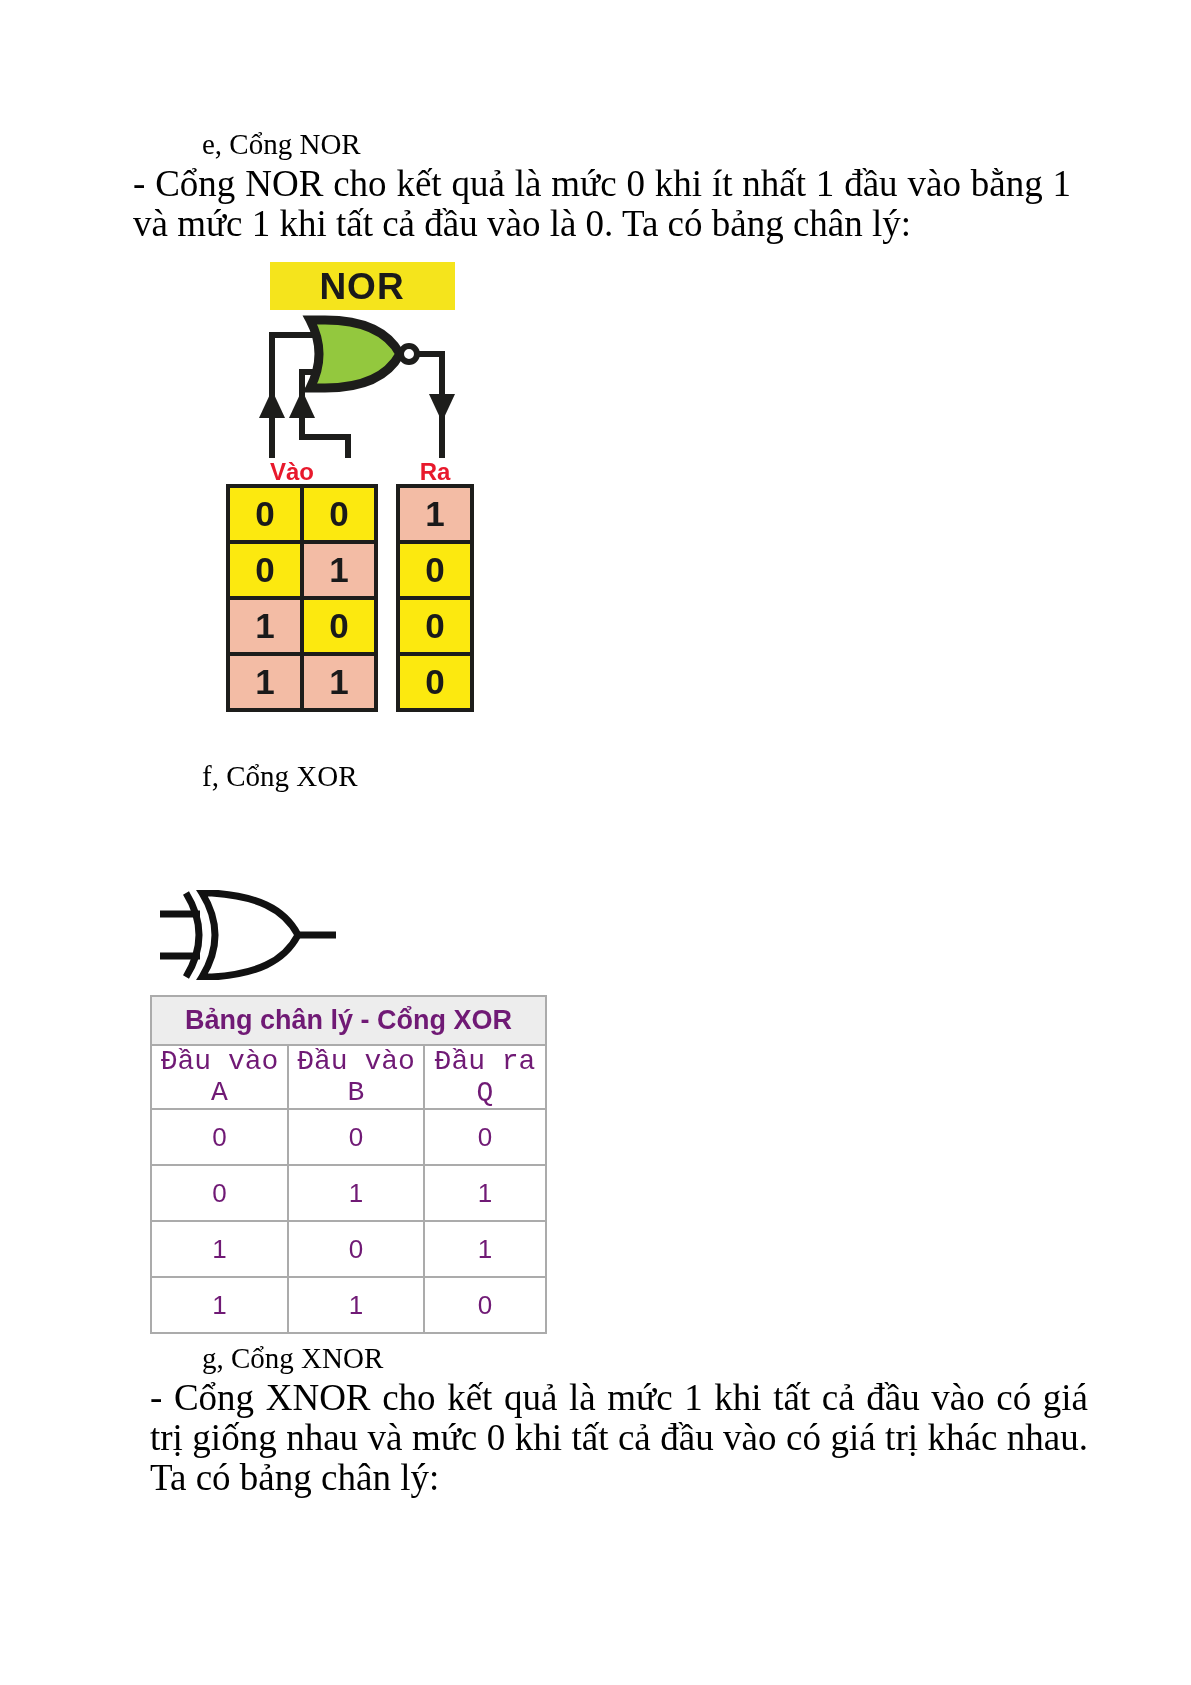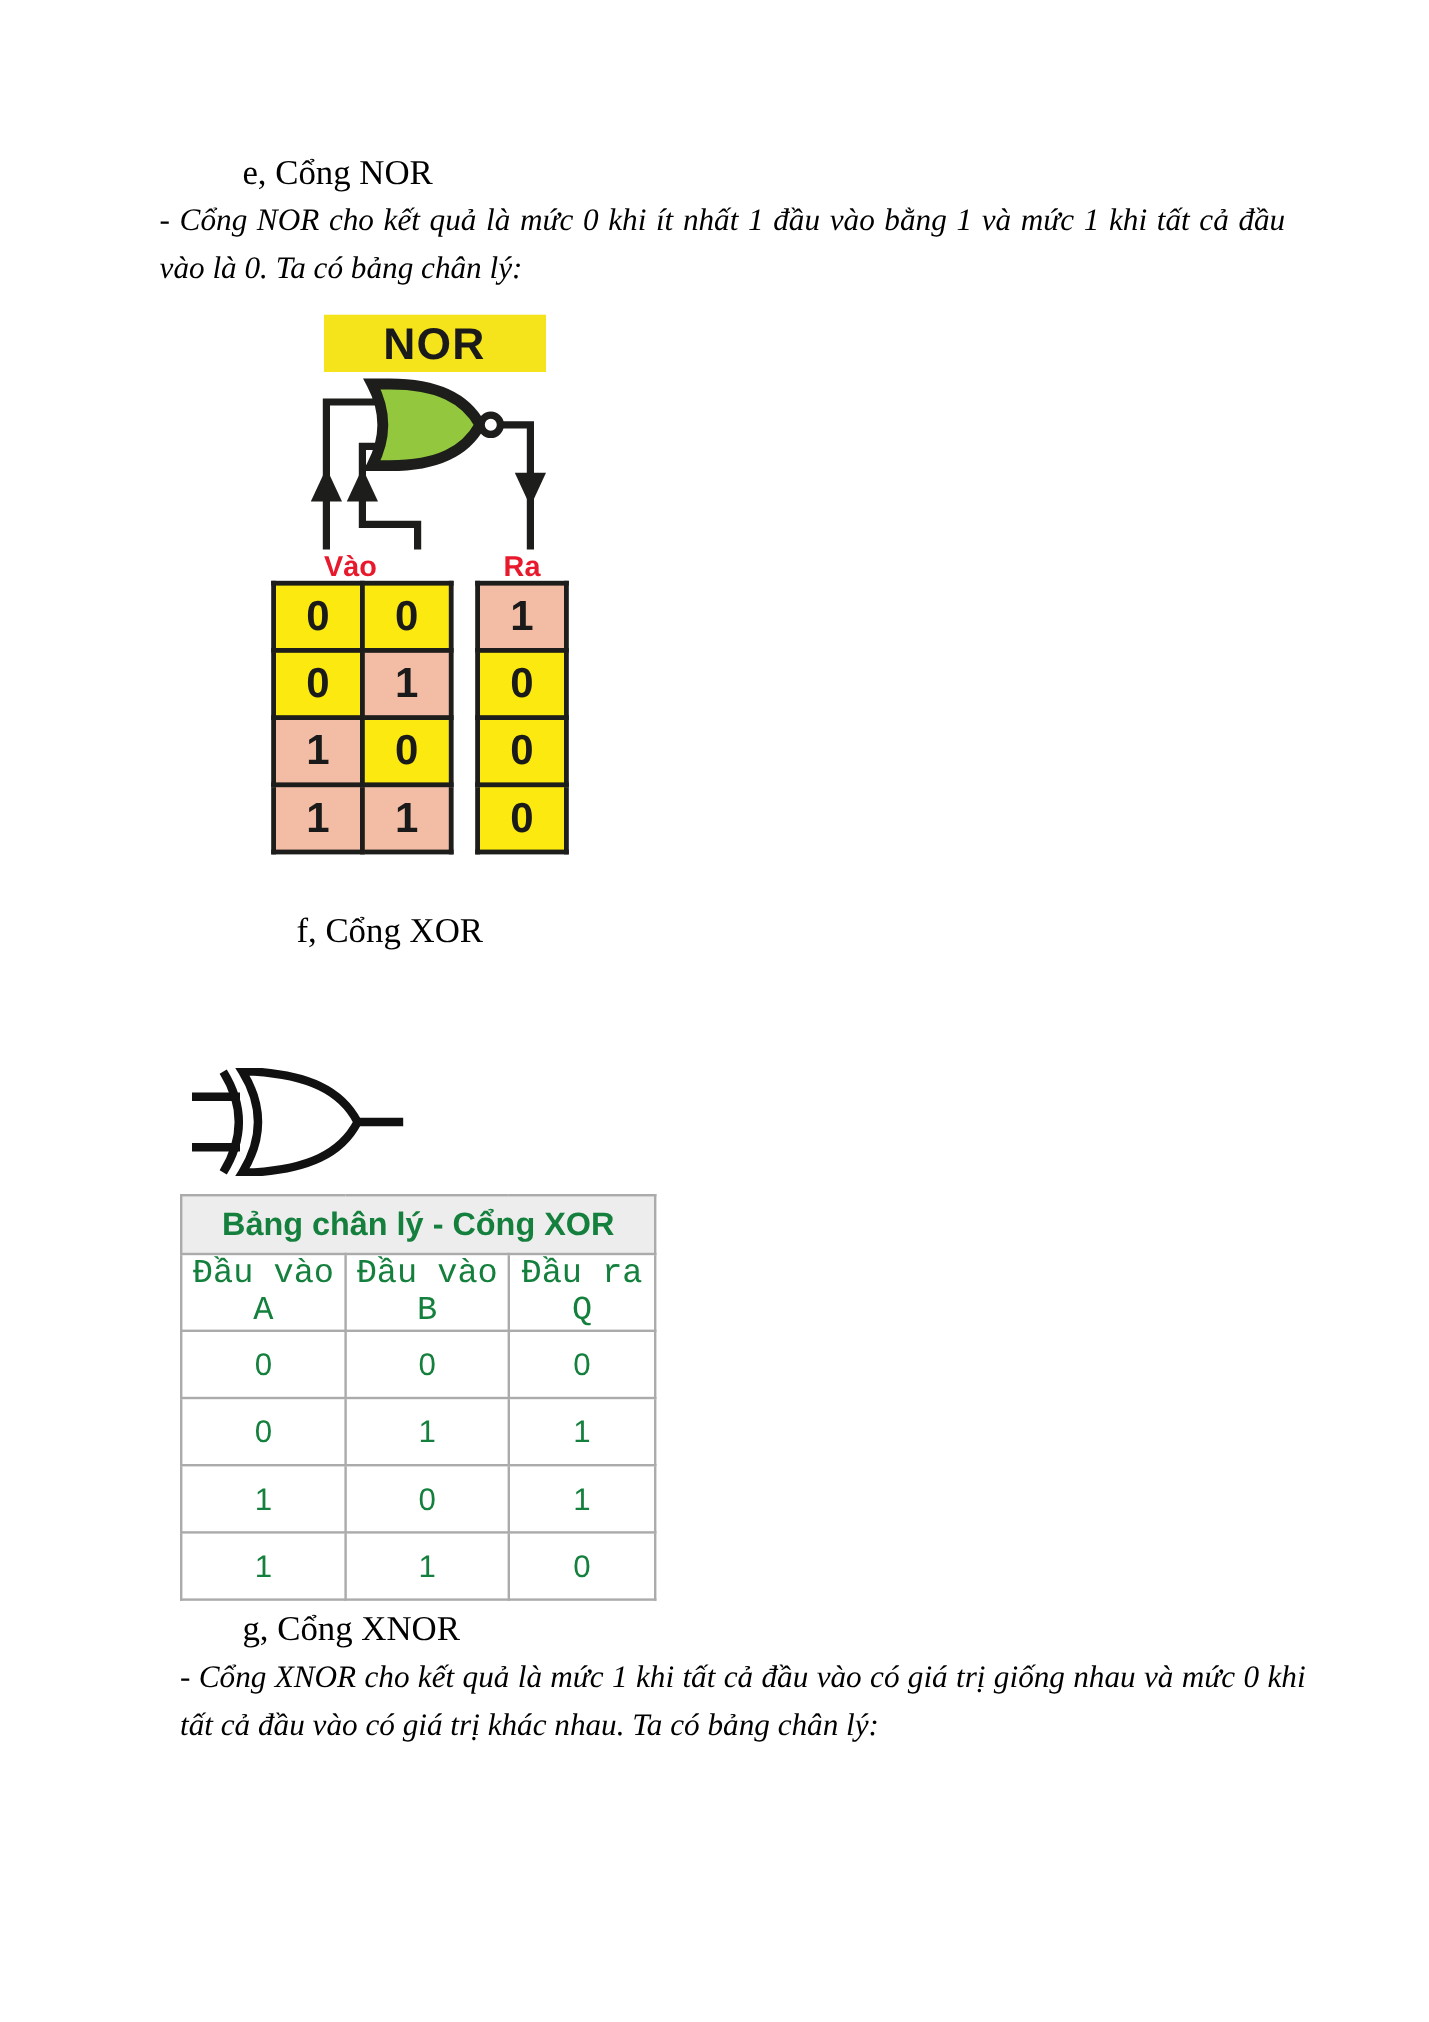--- a/index.html
+++ b/index.html
@@ -13,23 +13,22 @@
     overflow:hidden;
   }
   .heading {
     position:absolute;
     font-size:29px; line-height:40px;
     white-space:nowrap;
   }
   .para {
     position:absolute;
     width:938px;
-    font-size:26px; line-height:40px;
+    font-size:37px; line-height:40px;
     text-align:justify;
-    font-style:italic;
   }
   
   .nor-svg { position:absolute; left:210px; top:262px; }
   
   .nor-table-wrap {
     position:absolute; left:226px; top:484px;
     display:flex; gap:18px;
   }
   table.nor-tbl { border-collapse:collapse; }
   table.nor-tbl td {
@@ -42,21 +41,21 @@
   }
   td.cell-y { background:#fce90f; }
   td.cell-p { background:#f3bca5; }
   
   .xor-svg { position:absolute; left:158px; top:890px; }
   table.xor-tbl {
     position:absolute; left:150px; top:995px;
     border-collapse:collapse;
     border:2px solid #8f8f8f;
     font-family:"Liberation Sans", sans-serif;
-    color:#15803d;
+    color:#701a75;
     background:#ffffff;
   }
   table.xor-tbl td {
     border:2px solid #ababab;
     text-align:center; vertical-align:middle;
     padding:0;
   }
   table.xor-tbl td.t-title {
     height:47px; background:#ededed;
     font-weight:bold; font-size:27px;
@@ -137,21 +136,21 @@
       <tr>
         <td class="cell-y">0</td>
       </tr>
       <tr>
         <td class="cell-y">0</td>
       </tr>
     </tbody>
       </table>
   </div>
 
-  <div class="heading" style="left:202px; top:756px;margin-left:45px;">f, Cổng XOR</div>
+  <div class="heading" style="left:202px; top:756px;">f, Cổng XOR</div>
 
 
   <svg class="xor-svg" width="180" height="90" viewBox="0 0 180 90">
     <g stroke="#111111" stroke-width="7" fill="none">
       <path d="M 2,24 L 42,24"></path>
       <path d="M 2,66 L 42,66"></path>
       <path d="M 28,3 Q 54,45 28,87"></path>
       <path d="M 44,3 Q 70,45 44,87 L 54,87 C 98,84 126,72 140,45 C 126,18 98,6 54,3 Z"></path>
       <path d="M 140,45 L 178,45"></path>
     </g>

